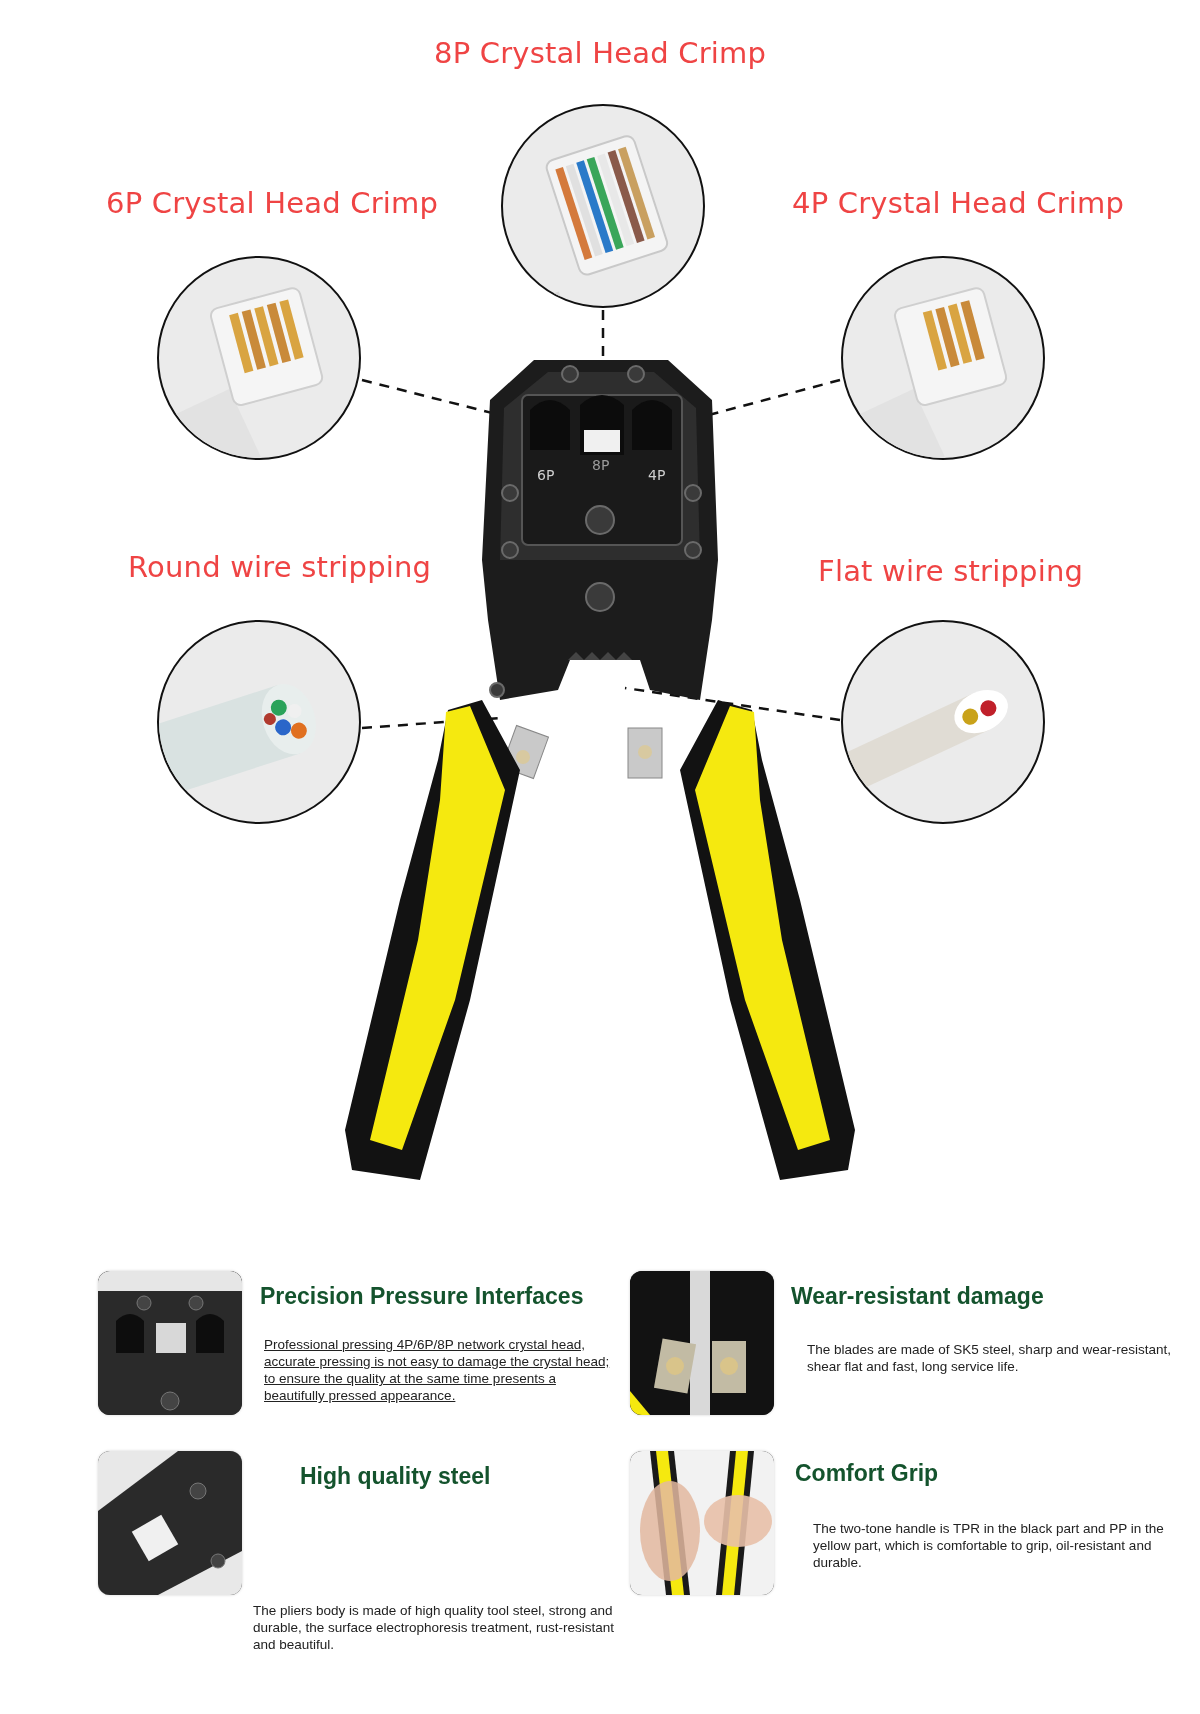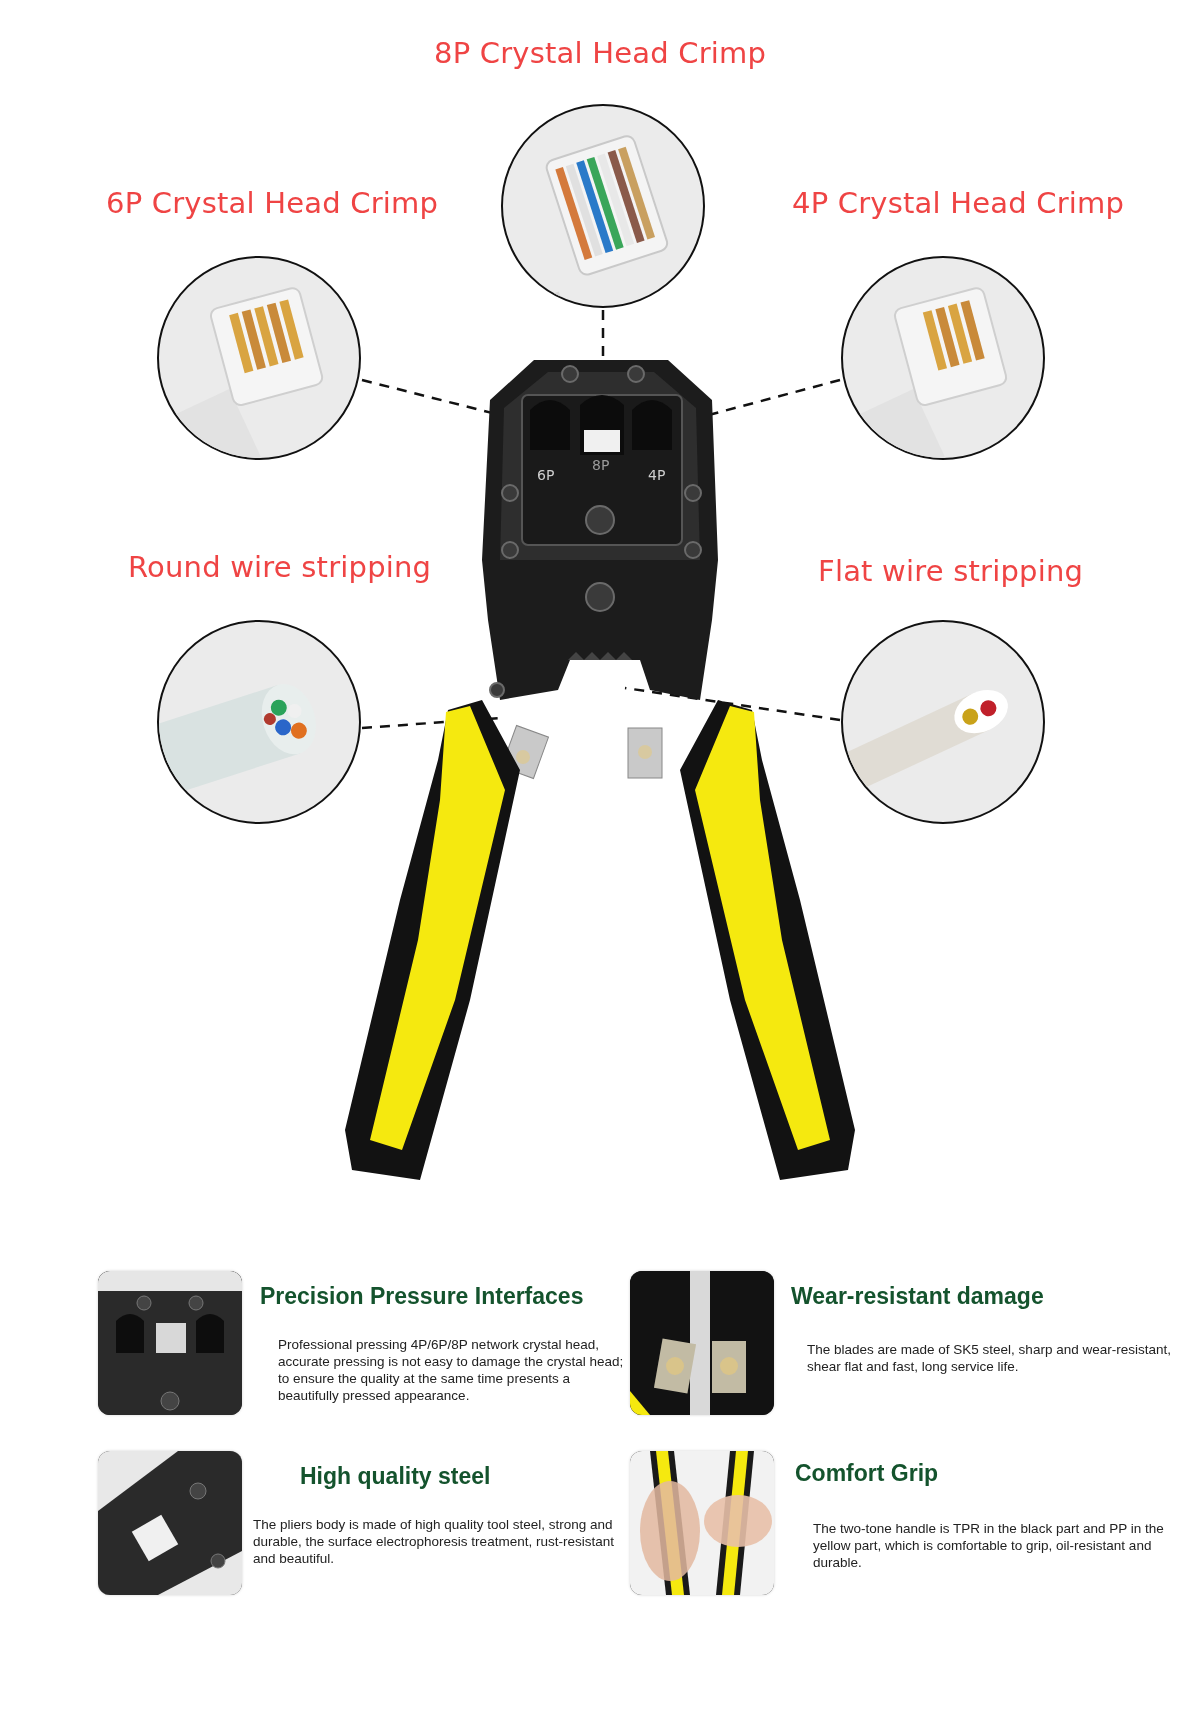--- a/index.html
+++ b/index.html
@@ -142,21 +142,21 @@
     <path d="M98 50 q14 -14 28 0 v32 h-28 z" fill="#0d0d0d"></path>
     <rect x="58" y="52" width="30" height="30" fill="#d8d8d8"></rect>
     <g fill="#444" stroke="#777">
         <circle cx="46" cy="32" r="7"></circle>
         <circle cx="98" cy="32" r="7"></circle>
         <circle cx="72" cy="130" r="9"></circle>
       </g>
   </svg>
 </div>
 <div class="card-title" style="left:260px; top:1283px;">Precision Pressure Interfaces</div>
-<div class="card-desc" style="left:278px; top:1336px; width:355px;">Professional pressing 4P/6P/8P network crystal head, accurate pressing is not easy to damage the crystal head; to ensure the quality at the same time presents a beautifully pressed appearance.</div>
+<div class="card-desc" style="left:264px; top:1336px; width:355px;text-decoration:underline;">Professional pressing 4P/6P/8P network crystal head, accurate pressing is not easy to damage the crystal head; to ensure the quality at the same time presents a beautifully pressed appearance.</div>
 
 <div class="card-thumb" style="left:630px; top:1271px;">
   <svg width="144" height="144" viewBox="0 0 144 144">
     <rect width="144" height="144" fill="#121212"></rect>
     <rect x="60" y="0" width="20" height="144" fill="#d9d9d9"></rect>
     <rect x="28" y="70" width="34" height="50" fill="#c2bba4" transform="rotate(10 45 95)"></rect>
     <rect x="82" y="70" width="34" height="52" fill="#c2bba4"></rect>
     <circle cx="45" cy="95" r="9" fill="#d9c48a"></circle>
       <circle cx="99" cy="95" r="9" fill="#d9c48a"></circle>
     <path d="M0 120 L20 144 L0 144 Z" fill="#f5e90f"></path>
@@ -170,21 +170,21 @@
     <rect width="144" height="144" fill="#e8e8e8"></rect>
     <path d="M0 60 L80 0 L144 0 L144 100 L60 144 L0 144 Z" fill="#2a2a2a"></path>
     <rect x="40" y="70" width="34" height="34" fill="#f0f0f0" transform="rotate(-30 57 87)"></rect>
     <g fill="#444" stroke="#777">
         <circle cx="100" cy="40" r="8"></circle>
         <circle cx="120" cy="110" r="7"></circle>
       </g>
   </svg>
 </div>
 <div class="card-title" style="left:252px; top:1463px;margin-left:48px;">High quality steel</div>
-<div class="card-desc" style="left:253px; top:1516px; width:370px;">The pliers body is made of high quality tool steel, strong and durable, the surface electrophoresis treatment, rust-resistant and beautiful.</div>
+<div class="card-desc" style="left:253px; top:1602px; width:370px;">The pliers body is made of high quality tool steel, strong and durable, the surface electrophoresis treatment, rust-resistant and beautiful.</div>
 
 <div class="card-thumb" style="left:630px; top:1451px;">
   <svg width="144" height="144" viewBox="0 0 144 144">
     <rect width="144" height="144" fill="#f2f2f2"></rect>
     <path d="M20 0 L44 0 L60 144 L36 144 Z" fill="#1a1a1a"></path>
     <path d="M26 0 L38 0 L54 144 L42 144 Z" fill="#f5e90f"></path>
     <path d="M100 0 L124 0 L110 144 L86 144 Z" fill="#1a1a1a"></path>
     <path d="M106 0 L118 0 L104 144 L92 144 Z" fill="#f5e90f"></path>
     <ellipse cx="40" cy="80" rx="30" ry="50" fill="#e3b8a0" opacity="0.85"></ellipse>
     <ellipse cx="108" cy="70" rx="34" ry="26" fill="#e8c0a8" opacity="0.9"></ellipse>

